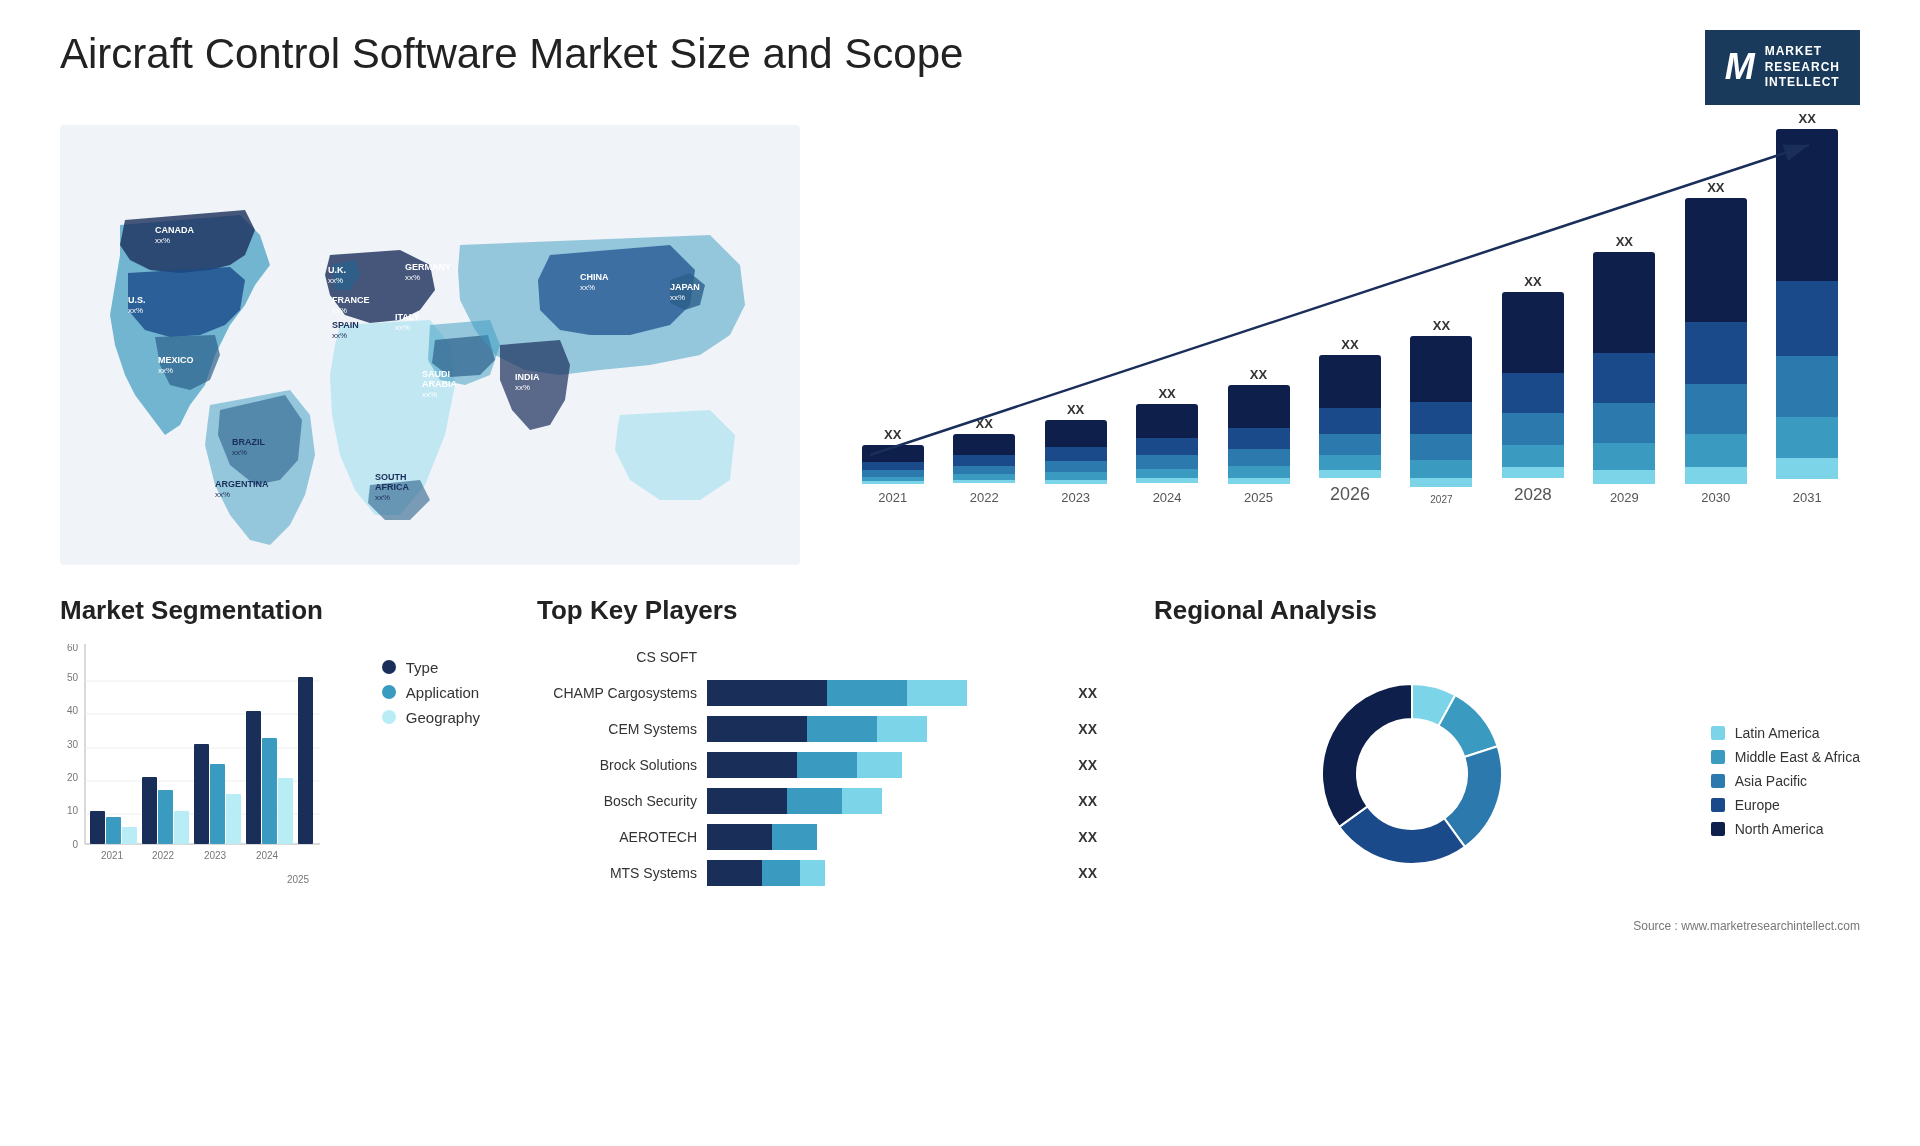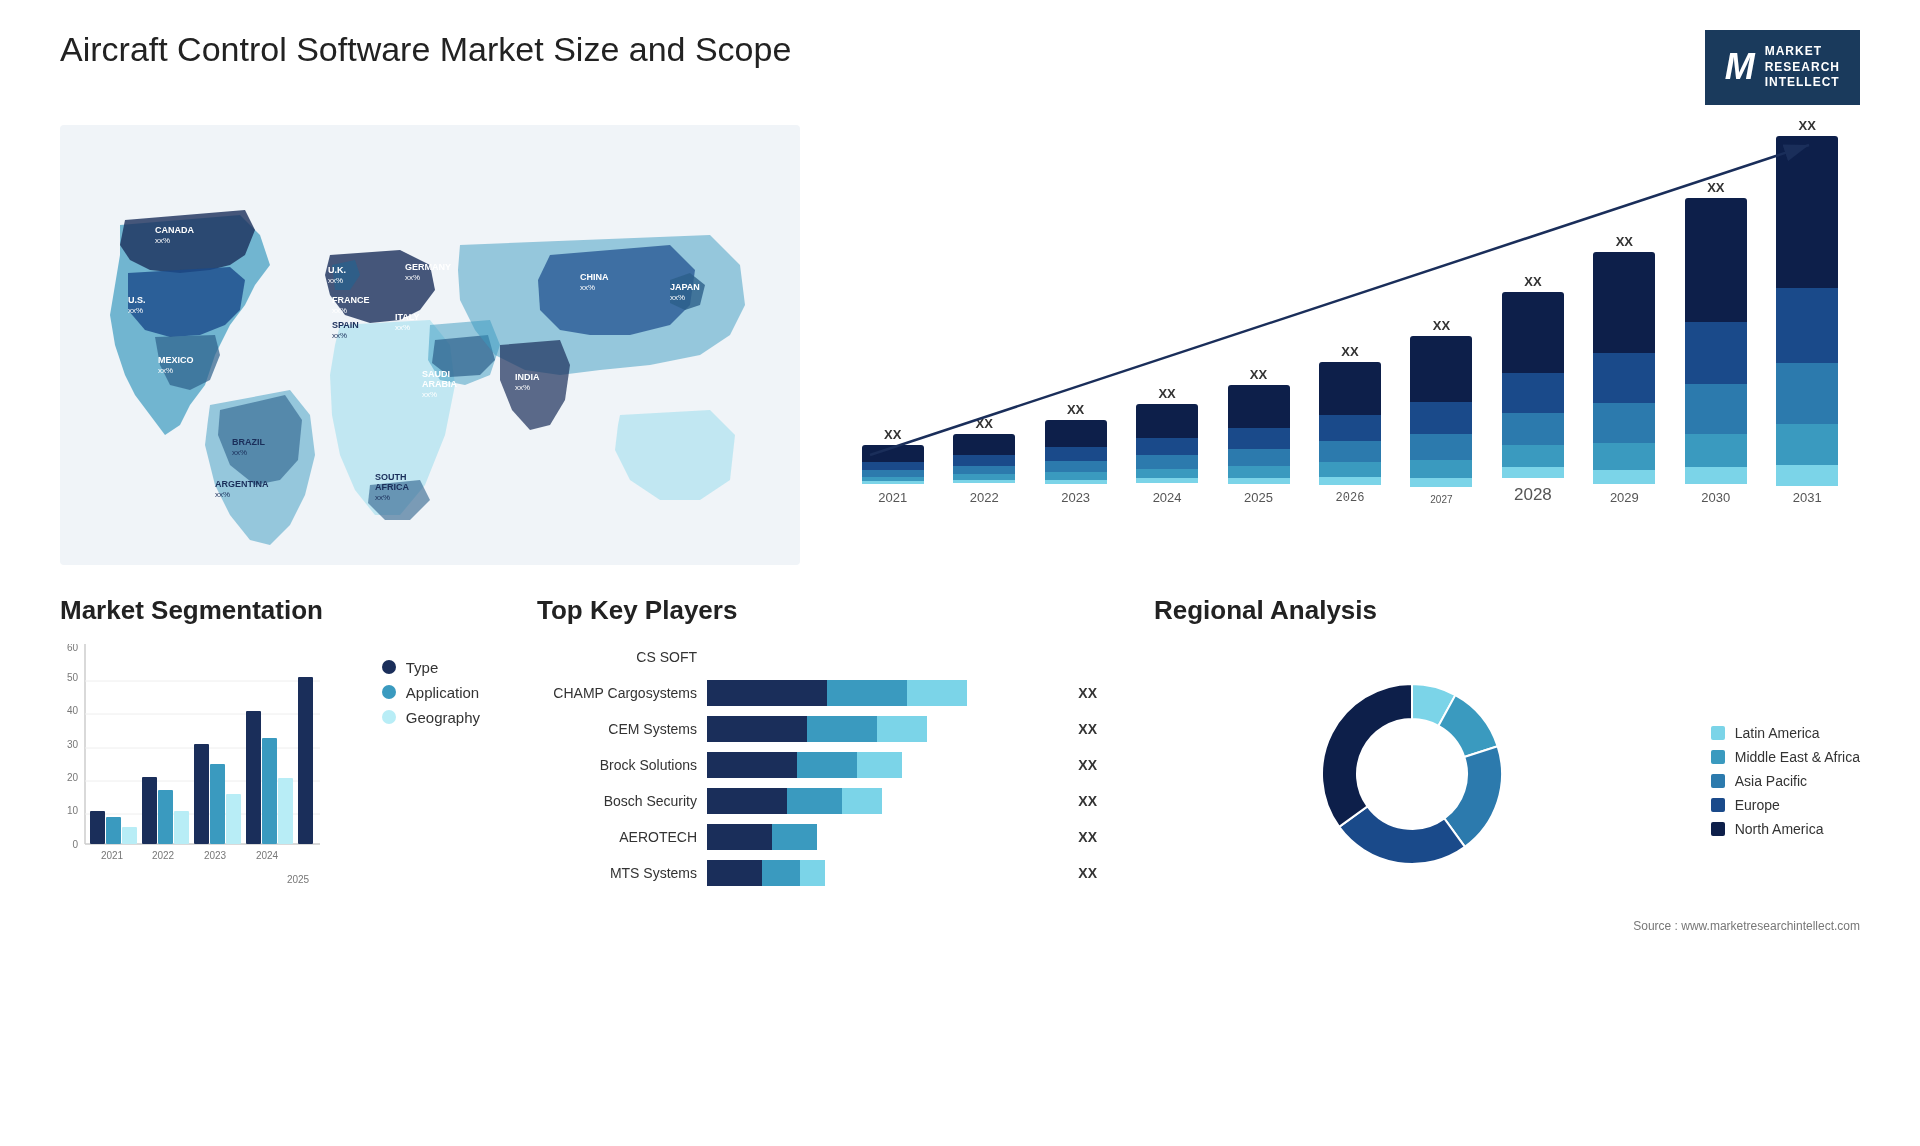--- a/index.html
+++ b/index.html
@@ -19,21 +19,21 @@
     }
 
     
     .header {
       display: flex;
       justify-content: space-between;
       align-items: flex-start;
       margin-bottom: 20px;
     }
     .page-title {
-      font-size: 34px;
+      font-size: 42px;
       font-weight: 300;
       color: #222;
       letter-spacing: 0;
     }
     .logo-area {
       display: flex;
       flex-direction: column;
       align-items: center;
       justify-content: center;
     }
@@ -390,21 +390,21 @@
             </div>
             <div style="display: flex; flex-direction: column; align-items: center; flex: 1 1 0%;">
               <div style="font-size: 13px; font-weight: bold; color: rgb(51, 51, 51); margin-bottom: 3px;">XX</div>
               <div style="width: 62px; height: 123px; display: flex; flex-direction: column; border-radius: 3px 3px 0px 0px; overflow: hidden;">
                 <div style="height: 53px; background: rgb(13, 31, 74); flex-shrink: 0;"></div>
                 <div style="height: 26px; background: rgb(26, 74, 138); flex-shrink: 0;"></div>
                 <div style="height: 21px; background: rgb(44, 122, 173); flex-shrink: 0;"></div>
                 <div style="height: 15px; background: rgb(58, 154, 191); flex-shrink: 0;"></div>
                 <div style="height: 8px; background: rgb(123, 212, 232); flex-shrink: 0;"></div>
               </div>
-              <div style="font-size: 12px; color: rgb(85, 85, 85); margin-top: 6px; font-family: Liberation Mono, monospace;">2026</div>
+              <div style="font-size: 18px; color: rgb(85, 85, 85); margin-top: 6px;">2026</div>
             </div>
             <div style="display: flex; flex-direction: column; align-items: center; flex: 1 1 0%;">
               <div style="font-size: 13px; font-weight: bold; color: rgb(51, 51, 51); margin-bottom: 3px;">XX</div>
               <div style="width: 62px; height: 152px; display: flex; flex-direction: column; border-radius: 3px 3px 0px 0px; overflow: hidden;">
                 <div style="height: 66px; background: rgb(13, 31, 74); flex-shrink: 0;"></div>
                 <div style="height: 32px; background: rgb(26, 74, 138); flex-shrink: 0;"></div>
                 <div style="height: 26px; background: rgb(44, 122, 173); flex-shrink: 0;"></div>
                 <div style="height: 18px; background: rgb(58, 154, 191); flex-shrink: 0;"></div>
                 <div style="height: 9px; background: rgb(123, 212, 232); flex-shrink: 0;"></div>
               </div>
@@ -445,21 +445,21 @@
             </div>
             <div style="display: flex; flex-direction: column; align-items: center; flex: 1 1 0%;">
               <div style="font-size: 13px; font-weight: bold; color: rgb(51, 51, 51); margin-bottom: 3px;">XX</div>
               <div style="width: 62px; height: 350px; display: flex; flex-direction: column; border-radius: 3px 3px 0px 0px; overflow: hidden;">
                 <div style="height: 152px; background: rgb(13, 31, 74); flex-shrink: 0;"></div>
                 <div style="height: 75px; background: rgb(26, 74, 138); flex-shrink: 0;"></div>
                 <div style="height: 61px; background: rgb(44, 122, 173); flex-shrink: 0;"></div>
                 <div style="height: 41px; background: rgb(58, 154, 191); flex-shrink: 0;"></div>
                 <div style="height: 21px; background: rgb(123, 212, 232); flex-shrink: 0;"></div>
               </div>
-              <div style="font-size: 13px; color: rgb(85, 85, 85); margin-top: 4px;">2031</div>
+              <div style="font-size: 13px; color: rgb(85, 85, 85); margin-top: 11px;">2031</div>
             </div>
           </div>
       </div>
     </div>
   </div>
 
   <div class="bottom-section">
 
     <div class="segmentation-section">
       <h2 class="section-title">Market Segmentation</h2>

